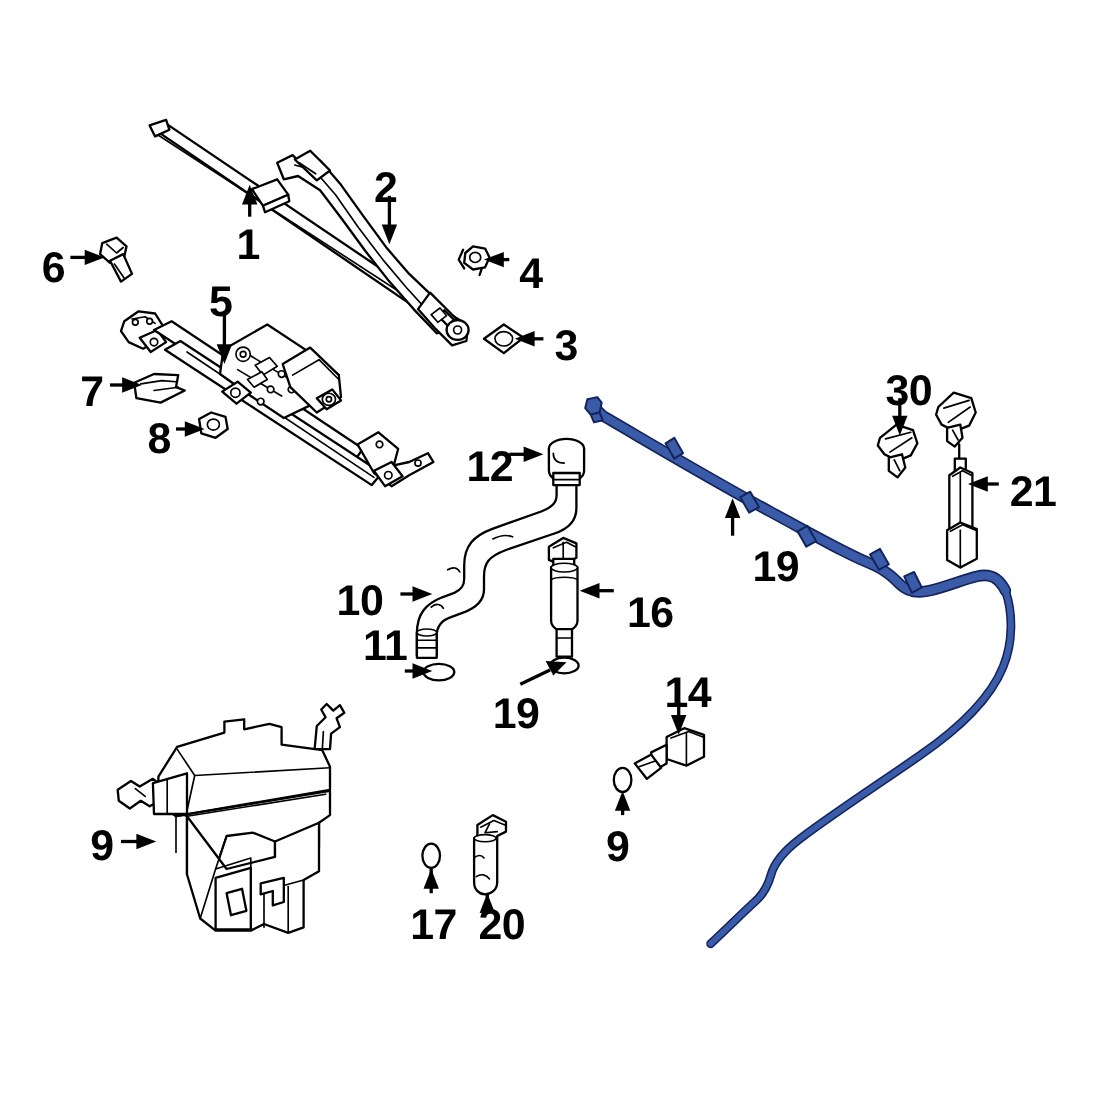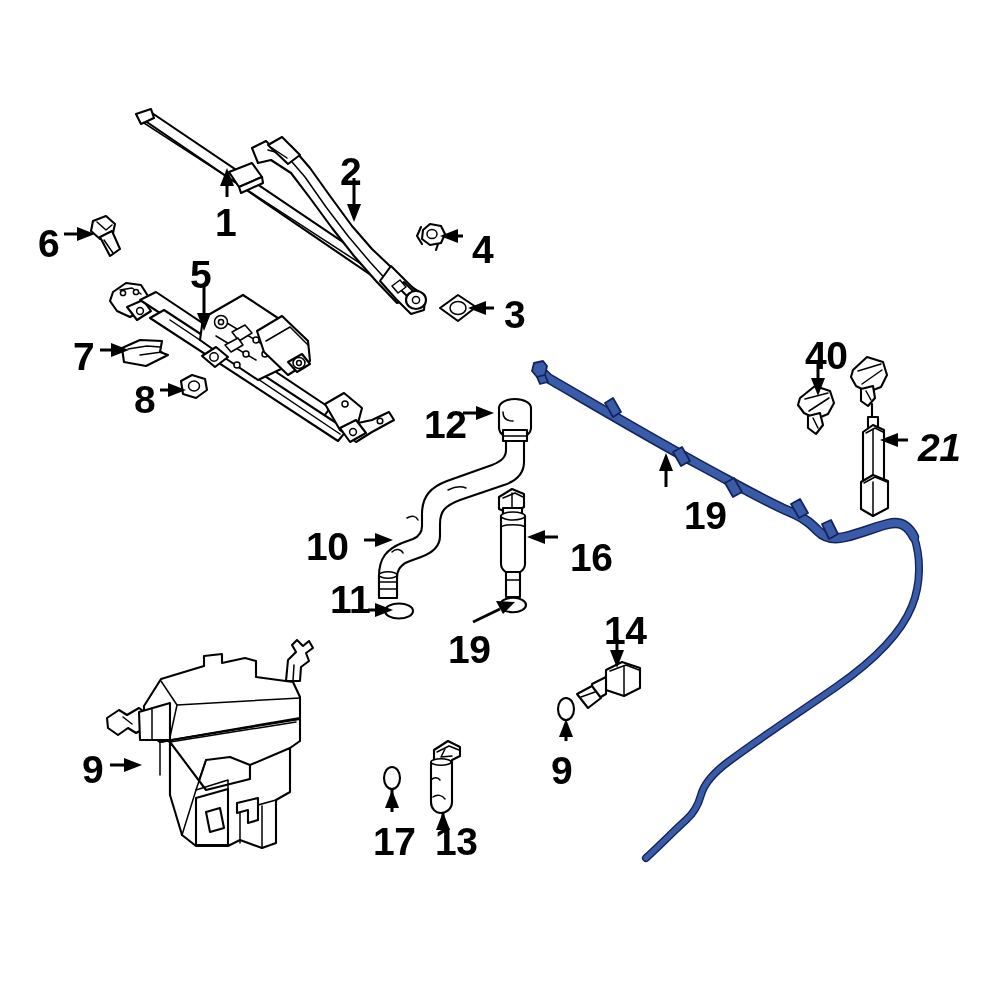--- a/index.html
+++ b/index.html
@@ -468,25 +468,25 @@
   <div class="callout-num" style="left:215px; top:203px;">1</div>
   <div class="callout-num" style="left:340px; top:152px;">2</div>
   <div class="callout-num" style="left:504px; top:295px;">3</div>
   <div class="callout-num" style="left:472px; top:230px;">4</div>
   <div class="callout-num" style="left:190px; top:255px;">5</div>
   <div class="callout-num" style="left:38px;  top:224px;">6</div>
   <div class="callout-num" style="left:73px;  top:337px;">7</div>
   <div class="callout-num" style="left:134px; top:380px;">8</div>
   <div class="callout-num" style="left:82px;  top:750px;">9</div>
   <div class="callout-num" style="left:306px; top:527px;">10</div>
-  <div class="callout-num" style="left:330px; top:580px;">11</div>
+  <div class="callout-num" style="left:330px; top:568px;">11</div>
   <div class="callout-num" style="left:424px; top:405px;">12</div>
   <div class="callout-num" style="left:604px; top:611px;">14</div>
   <div class="callout-num" style="left:551px; top:751px;">9</div>
-  <div class="callout-num" style="left:435px; top:822px;">13</div>
+  <div class="callout-num" style="left:435px; top:822px;">20</div>
   <div class="callout-num" style="left:570px; top:538px;">16</div>
   <div class="callout-num" style="left:373px; top:822px;">17</div>
   <div class="callout-num" style="left:448px; top:630px;">19</div>
   <div class="callout-num" style="left:684px; top:496px;">19</div>
-  <div class="callout-num" style="left:805px; top:336px;">40</div>
-  <div class="callout-num" style="left:918px; top:428px;font-style:italic;">21</div>
+  <div class="callout-num" style="left:805px; top:336px;">30</div>
+  <div class="callout-num" style="left:918px; top:428px;">21</div>
 
 </div>
 
 </body></html>

